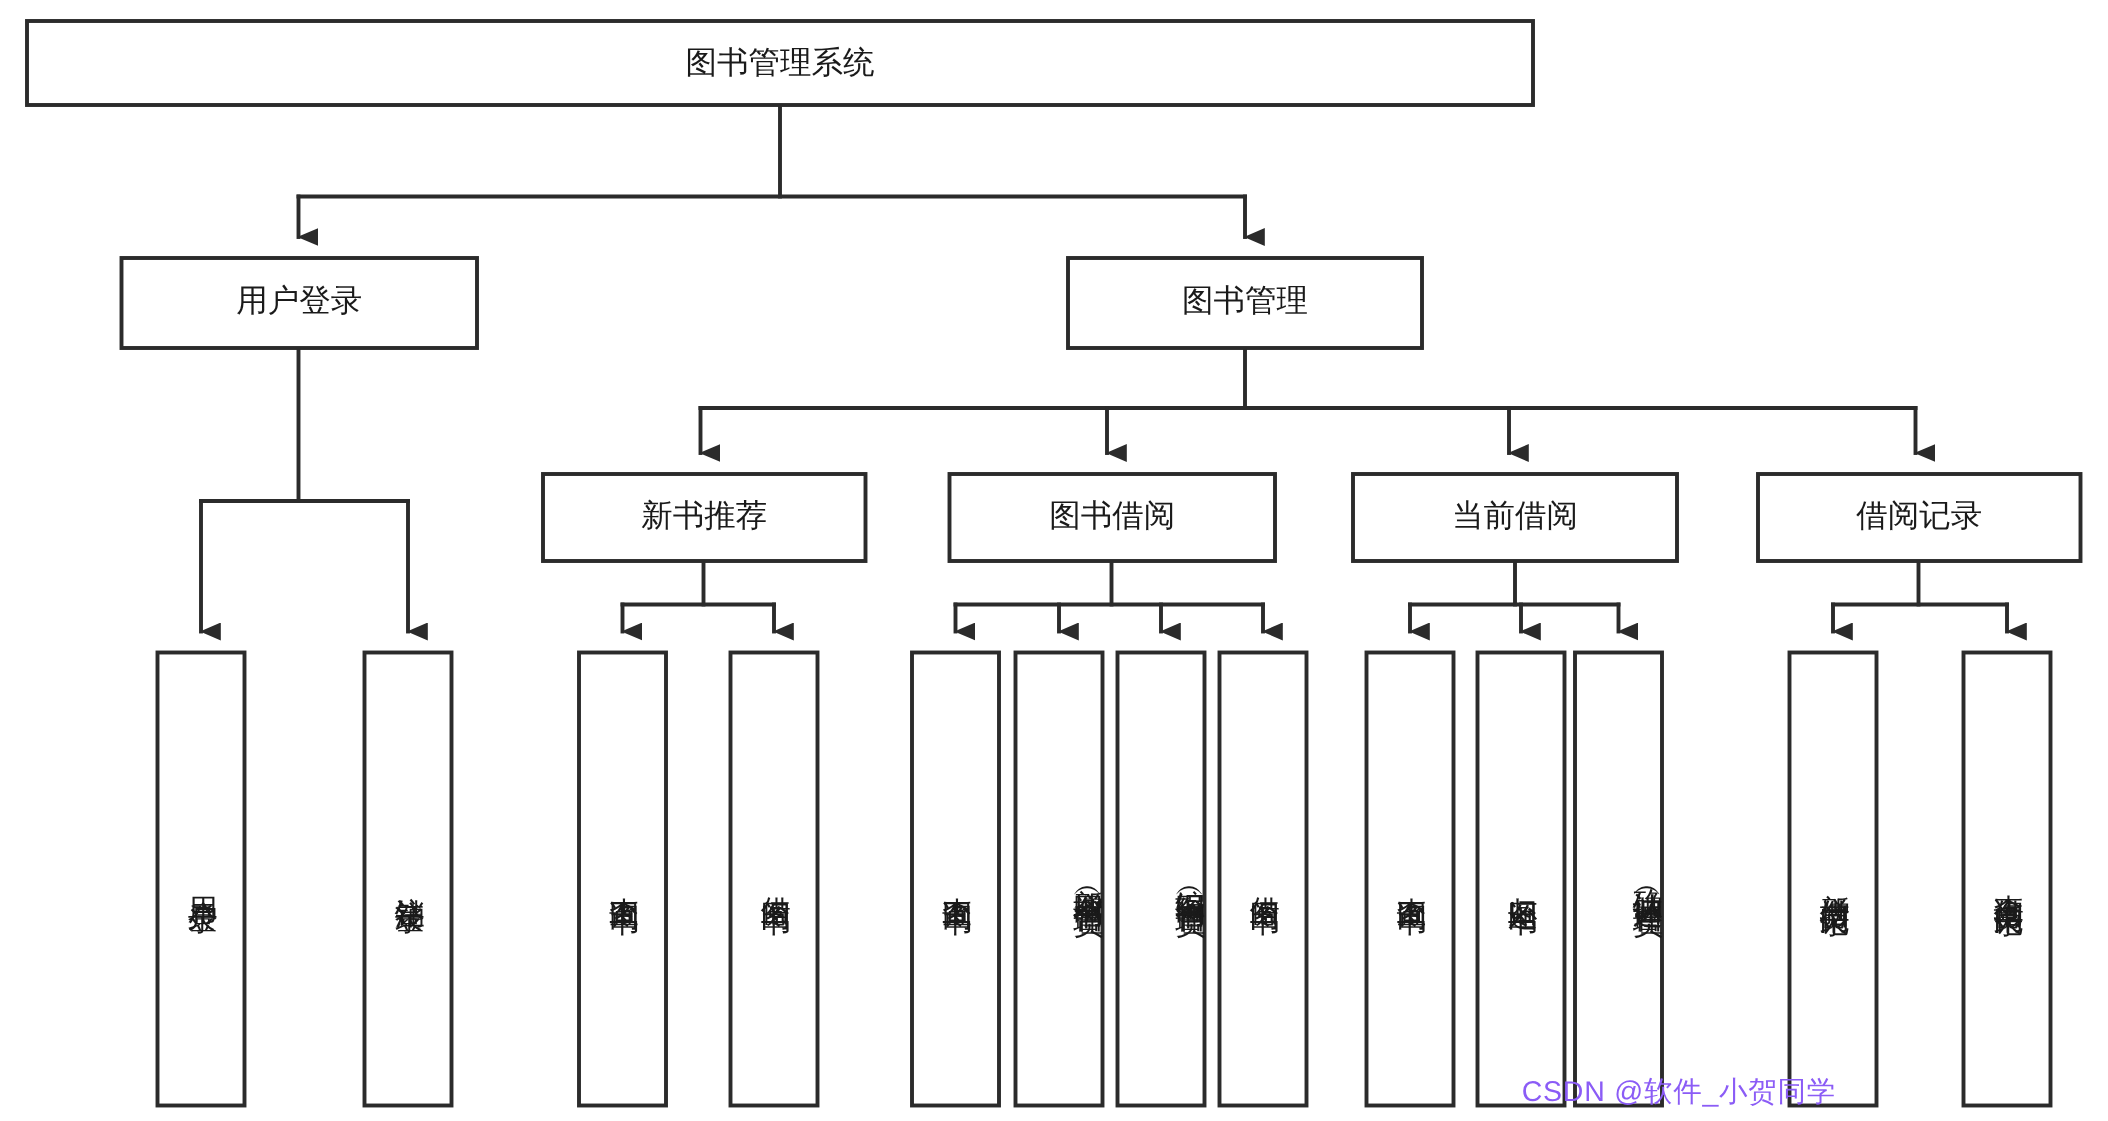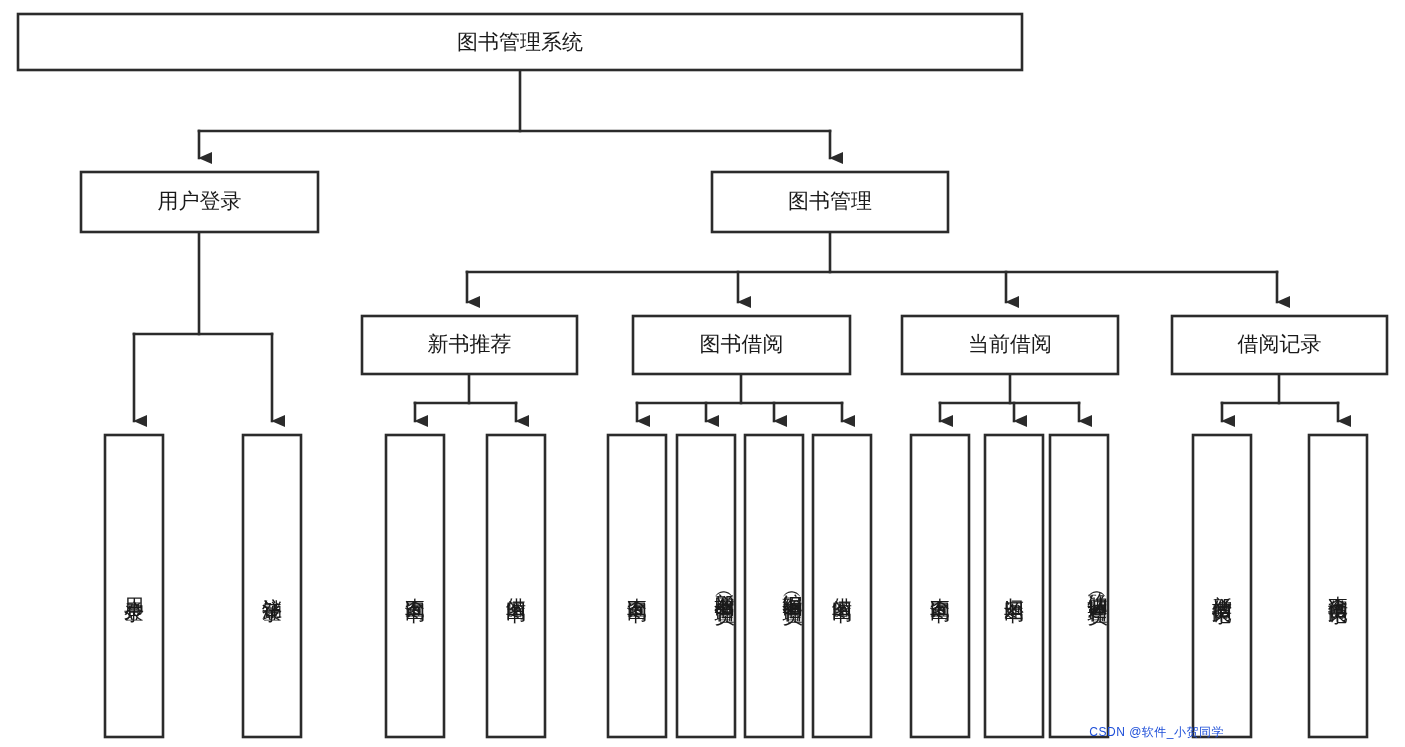--- a/index.html
+++ b/index.html
@@ -62,22 +62,22 @@
     justify-content: center;
     text-align: center;
     white-space: pre;
     pointer-events: none;
   }
   #watermark {
     position: absolute;
     right: 8px;
     bottom: 6px;
     font-family: "Liberation Sans", sans-serif;
-    font-size: 12px;
-    color: #1d4ed8;
+    font-size: 19px;
+    color: #8b5cf6;
     letter-spacing: 0.5px;
     white-space: nowrap;
   }
 </style>
 </head>
 <body>
 
 <div id="diagram-root">
 
   <svg id="flow" viewBox="0 0 1405 747">

